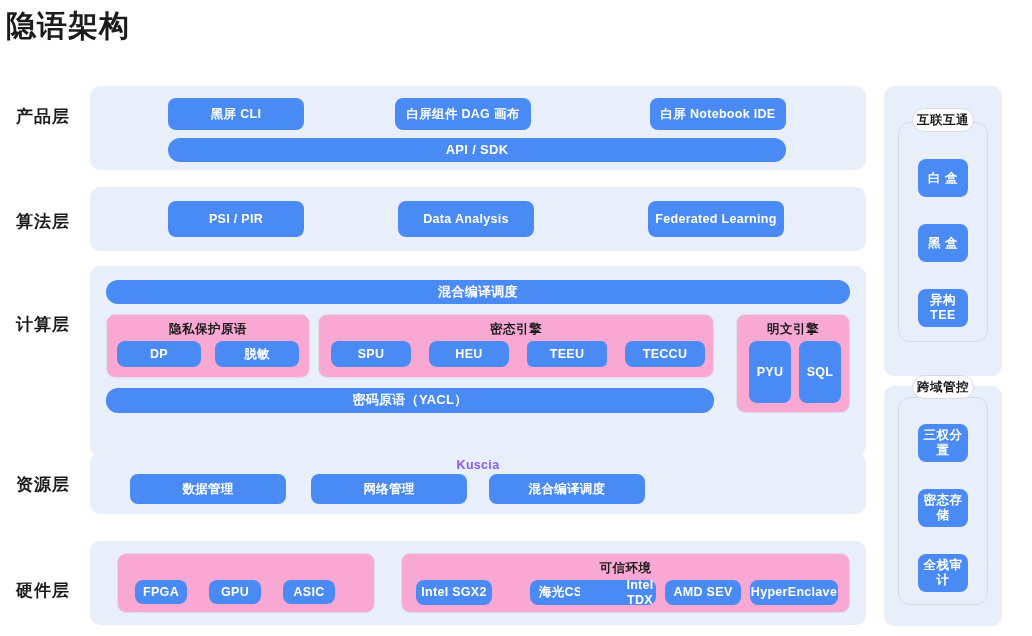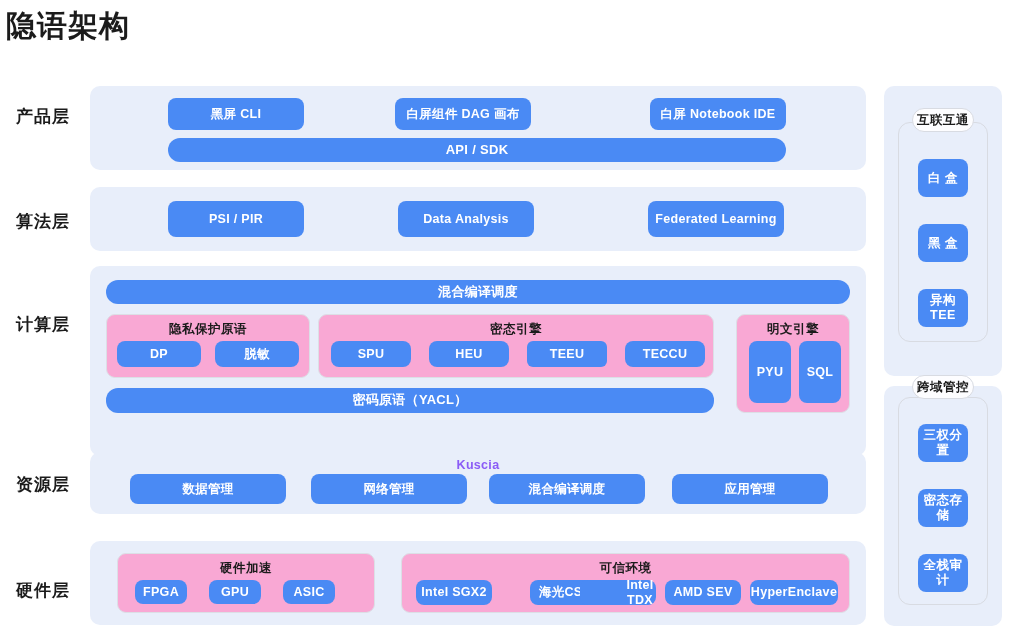--- a/index.html
+++ b/index.html
@@ -180,27 +180,25 @@
     </div>
 
     <div class="pill wide-bar" style="left:16px; top:122px; width:608px; height:25px;">密码原语（YACL）</div>
   </div>
 
   <div class="band" style="top:452px; height:62px;">
     <div class="band-title" style="top:6px;">Kuscia</div>
     <div class="pill" style="left:40px; top:22px; width:156px; height:30px;">数据管理</div>
     <div class="pill" style="left:221px; top:22px; width:156px; height:30px;">网络管理</div>
     <div class="pill" style="left:399px; top:22px; width:156px; height:30px;">混合编译调度</div>
-    <div class="pill" style="left:582px; top:22px; width:156px; height:30px;">应用管理</div>
   </div>
 
   <div class="band" style="top:541px; height:84px;">
 
     <div class="subbox" style="left:27px; top:12px; width:258px; height:60px;">
-      <div class="subbox-title">硬件加速</div>
       <div class="pill" style="left:17px; top:26px; width:52px; height:24px;">FPGA</div>
       <div class="pill" style="left:91px; top:26px; width:52px; height:24px;">GPU</div>
       <div class="pill" style="left:165px; top:26px; width:52px; height:24px;">ASIC</div>
     </div>
 
     <div class="subbox" style="left:311px; top:12px; width:449px; height:60px;">
       <div class="subbox-title">可信环境</div>
       <div class="pill" style="left:14px; top:26px; width:76px; height:25px;">Intel SGX2</div>
       <div class="pill" style="left:99px; top:26px; width:70px; height:25px;margin-left:29px;">海光CSV</div>
       <div class="pill" style="left:178px; top:26px; width:76px; height:25px;padding-left:44px;">Intel TDX</div>

